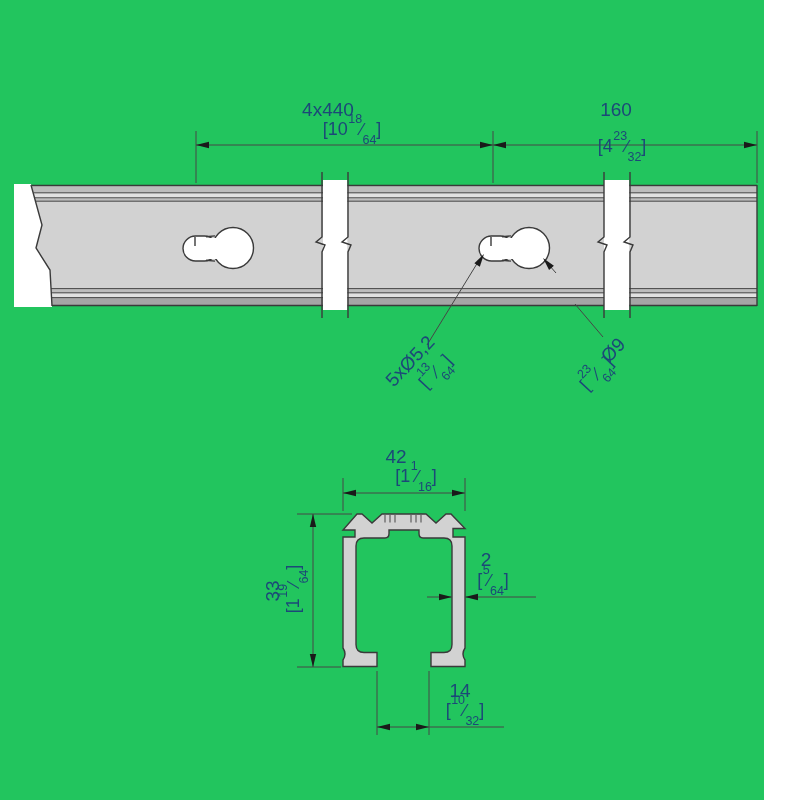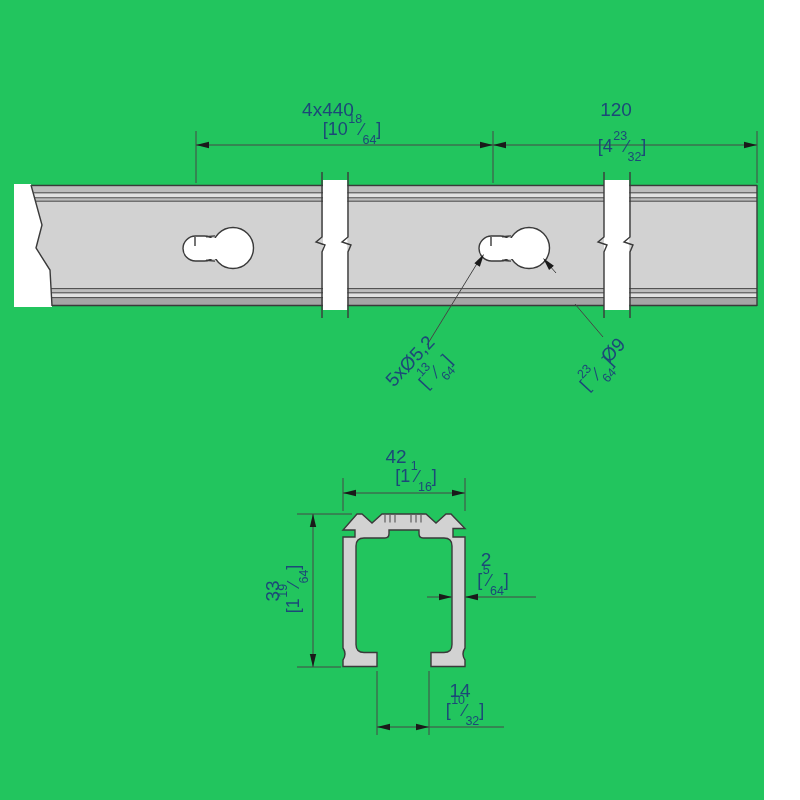--- a/index.html
+++ b/index.html
@@ -152,21 +152,21 @@
       <line class="dim" x1="429" y1="671" x2="429" y2="735"></line>
       <line class="dim" x1="377" y1="727" x2="504" y2="727"></line>
       <polygon class="arr" points="377,727 390,723.8 390,730.2"></polygon>
       <polygon class="arr" points="429,727 416,723.8 416,730.2"></polygon>
     </g>
   </svg>
 
   <div class="lbl" style="left:328px;top:109px">4x440</div>
   <div class="lbl frac" style="left:352px;top:130px"><span>[</span><span>10</span><sup>18</sup><span class="sl">⁄</span><sub>64</sub><span>]</span></div>
 
-  <div class="lbl" style="left:616px;top:109px">120</div>
+  <div class="lbl" style="left:616px;top:109px">160</div>
   <div class="lbl frac" style="left:622px;top:147px"><span>[</span><span>4</span><sup>23</sup><span class="sl">⁄</span><sub>32</sub><span>]</span></div>
 
   <div class="lbl rot47" style="left:410px;top:361px">5xØ5,2</div>
   <div class="lbl frac rot47" style="left:436px;top:372px"><span>[</span><span></span><sup>13</sup><span class="sl">⁄</span><sub>64</sub><span>]</span></div>
 
   <div class="lbl rot47" style="left:613px;top:350px">Ø9</div>
   <div class="lbl frac rot47" style="left:597px;top:374px"><span>[</span><span></span><sup>23</sup><span class="sl">⁄</span><sub>64</sub><span>]</span></div>
 
   <div class="lbl" style="left:396px;top:456px">42</div>
   <div class="lbl frac" style="left:416px;top:477px"><span>[</span><span>1</span><sup>1</sup><span class="sl">⁄</span><sub>16</sub><span>]</span></div>

